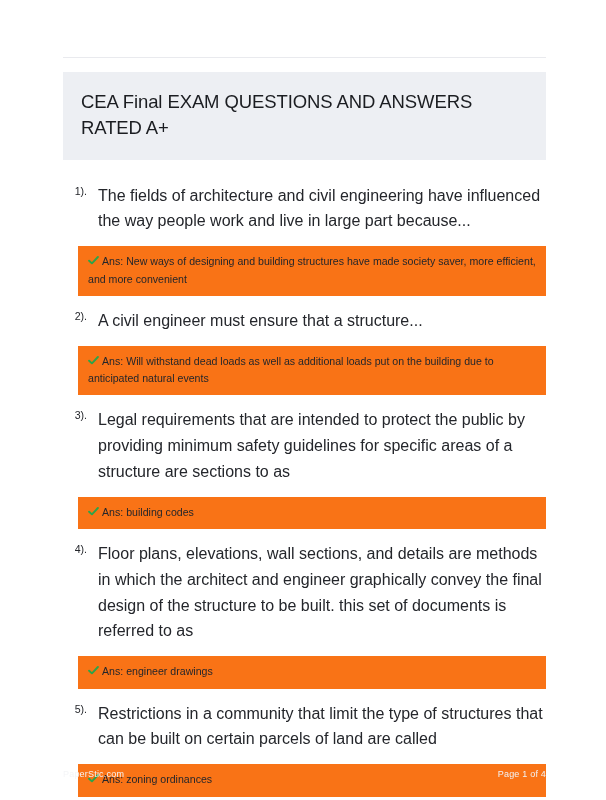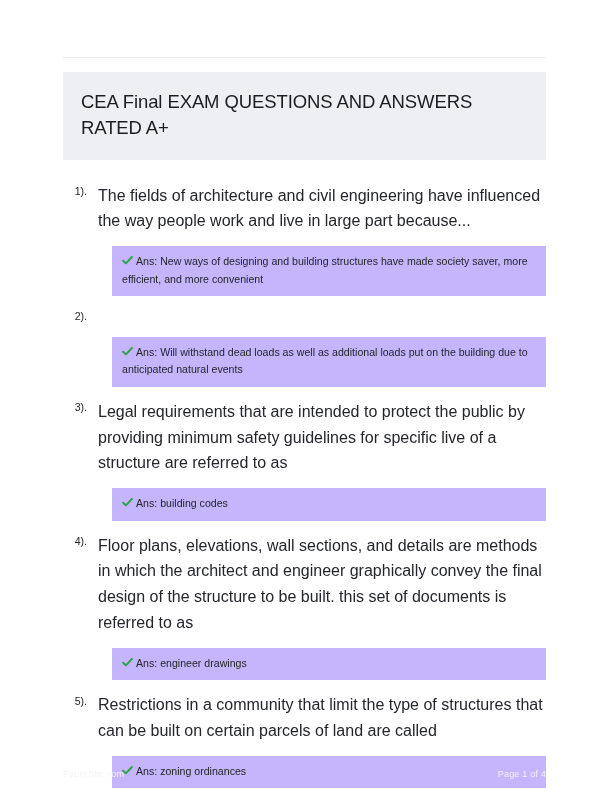--- a/index.html
+++ b/index.html
@@ -81,23 +81,23 @@
 
   .q-text {
     flex: 1;
     font-size: 16px;
     line-height: 1.62;
     color: #24262b;
     padding-left: 3px;
   }
 
   .ans-box {
-    margin-left: 49px;
+    margin-left: 15px;
     margin-top: 6px;
-    background: #c4b5fd;
+    background: #f97316;
     padding: 7px 10px 8px 10px;
     font-size: 10.6px;
     line-height: 1.62;
     color: #24262b;
   }
 
   .check-icon {
     display: inline-block;
     vertical-align: -1px;
     margin-right: 3px;
@@ -141,29 +141,30 @@
             <div class="q-num">1).</div>
             <div class="q-text">The fields of architecture and civil engineering have influenced the way people work and live in large part because...</div>
           </div>
           <div class="ans-box"><span class="check-icon"><svg width="11" height="11" viewBox="0 0 12 12">
                 <path d="M1.2 6.2 L4.3 9.1 L10.8 2.2" fill="none" stroke="#2ca44a" stroke-width="2.1" stroke-linecap="round" stroke-linejoin="round"></path>
               </svg></span><span class="ans-text">Ans: New ways of designing and building structures have made society saver, more efficient, and more convenient</span></div>
         </div>
         <div class="qa-item">
           <div class="q-row">
             <div class="q-num">2).</div>
+            <div class="q-text">A civil engineer must ensure that a structure...</div>
           </div>
           <div class="ans-box"><span class="check-icon"><svg width="11" height="11" viewBox="0 0 12 12">
                 <path d="M1.2 6.2 L4.3 9.1 L10.8 2.2" fill="none" stroke="#2ca44a" stroke-width="2.1" stroke-linecap="round" stroke-linejoin="round"></path>
               </svg></span><span class="ans-text">Ans: Will withstand dead loads as well as additional loads put on the building due to anticipated natural events</span></div>
         </div>
         <div class="qa-item">
           <div class="q-row">
             <div class="q-num">3).</div>
-            <div class="q-text">Legal requirements that are intended to protect the public by providing minimum safety guidelines for specific live of a structure are referred to as</div>
+            <div class="q-text">Legal requirements that are intended to protect the public by providing minimum safety guidelines for specific areas of a structure are sections to as</div>
           </div>
           <div class="ans-box"><span class="check-icon"><svg width="11" height="11" viewBox="0 0 12 12">
                 <path d="M1.2 6.2 L4.3 9.1 L10.8 2.2" fill="none" stroke="#2ca44a" stroke-width="2.1" stroke-linecap="round" stroke-linejoin="round"></path>
               </svg></span><span class="ans-text">Ans: building codes</span></div>
         </div>
         <div class="qa-item">
           <div class="q-row">
             <div class="q-num">4).</div>
             <div class="q-text">Floor plans, elevations, wall sections, and details are methods in which the architect and engineer graphically convey the final design of the structure to be built. this set of documents is referred to as</div>
           </div>

